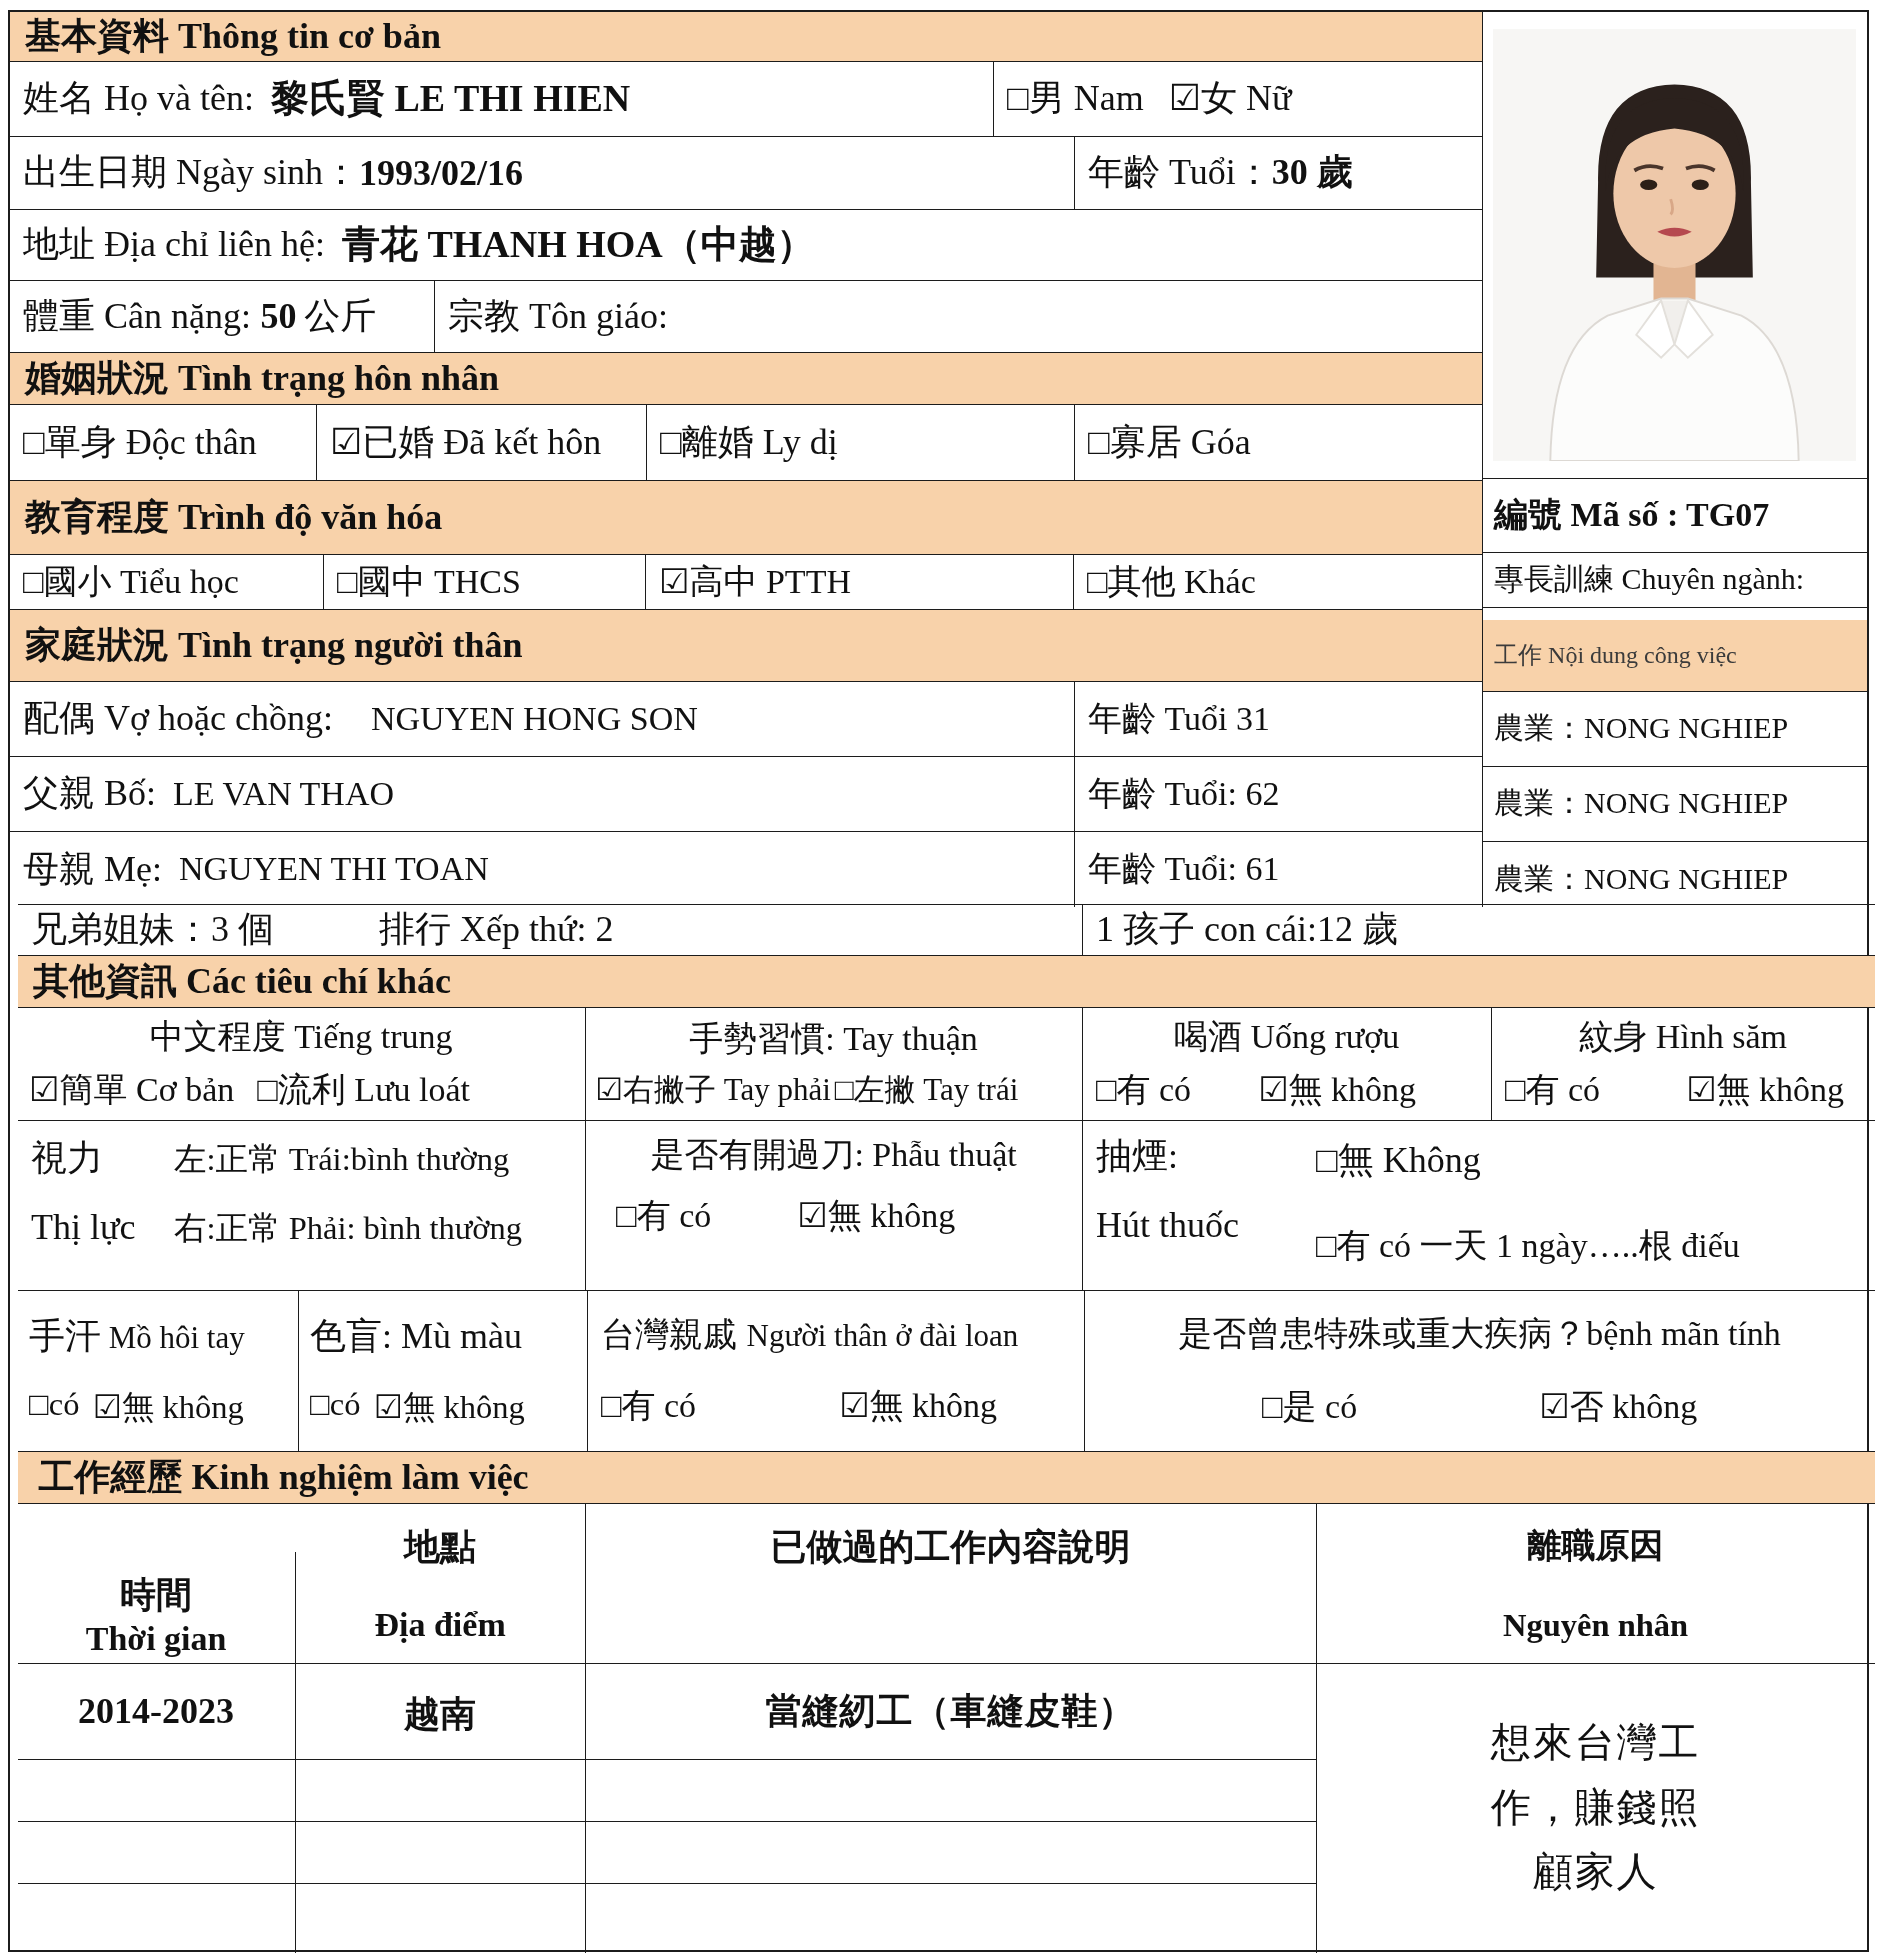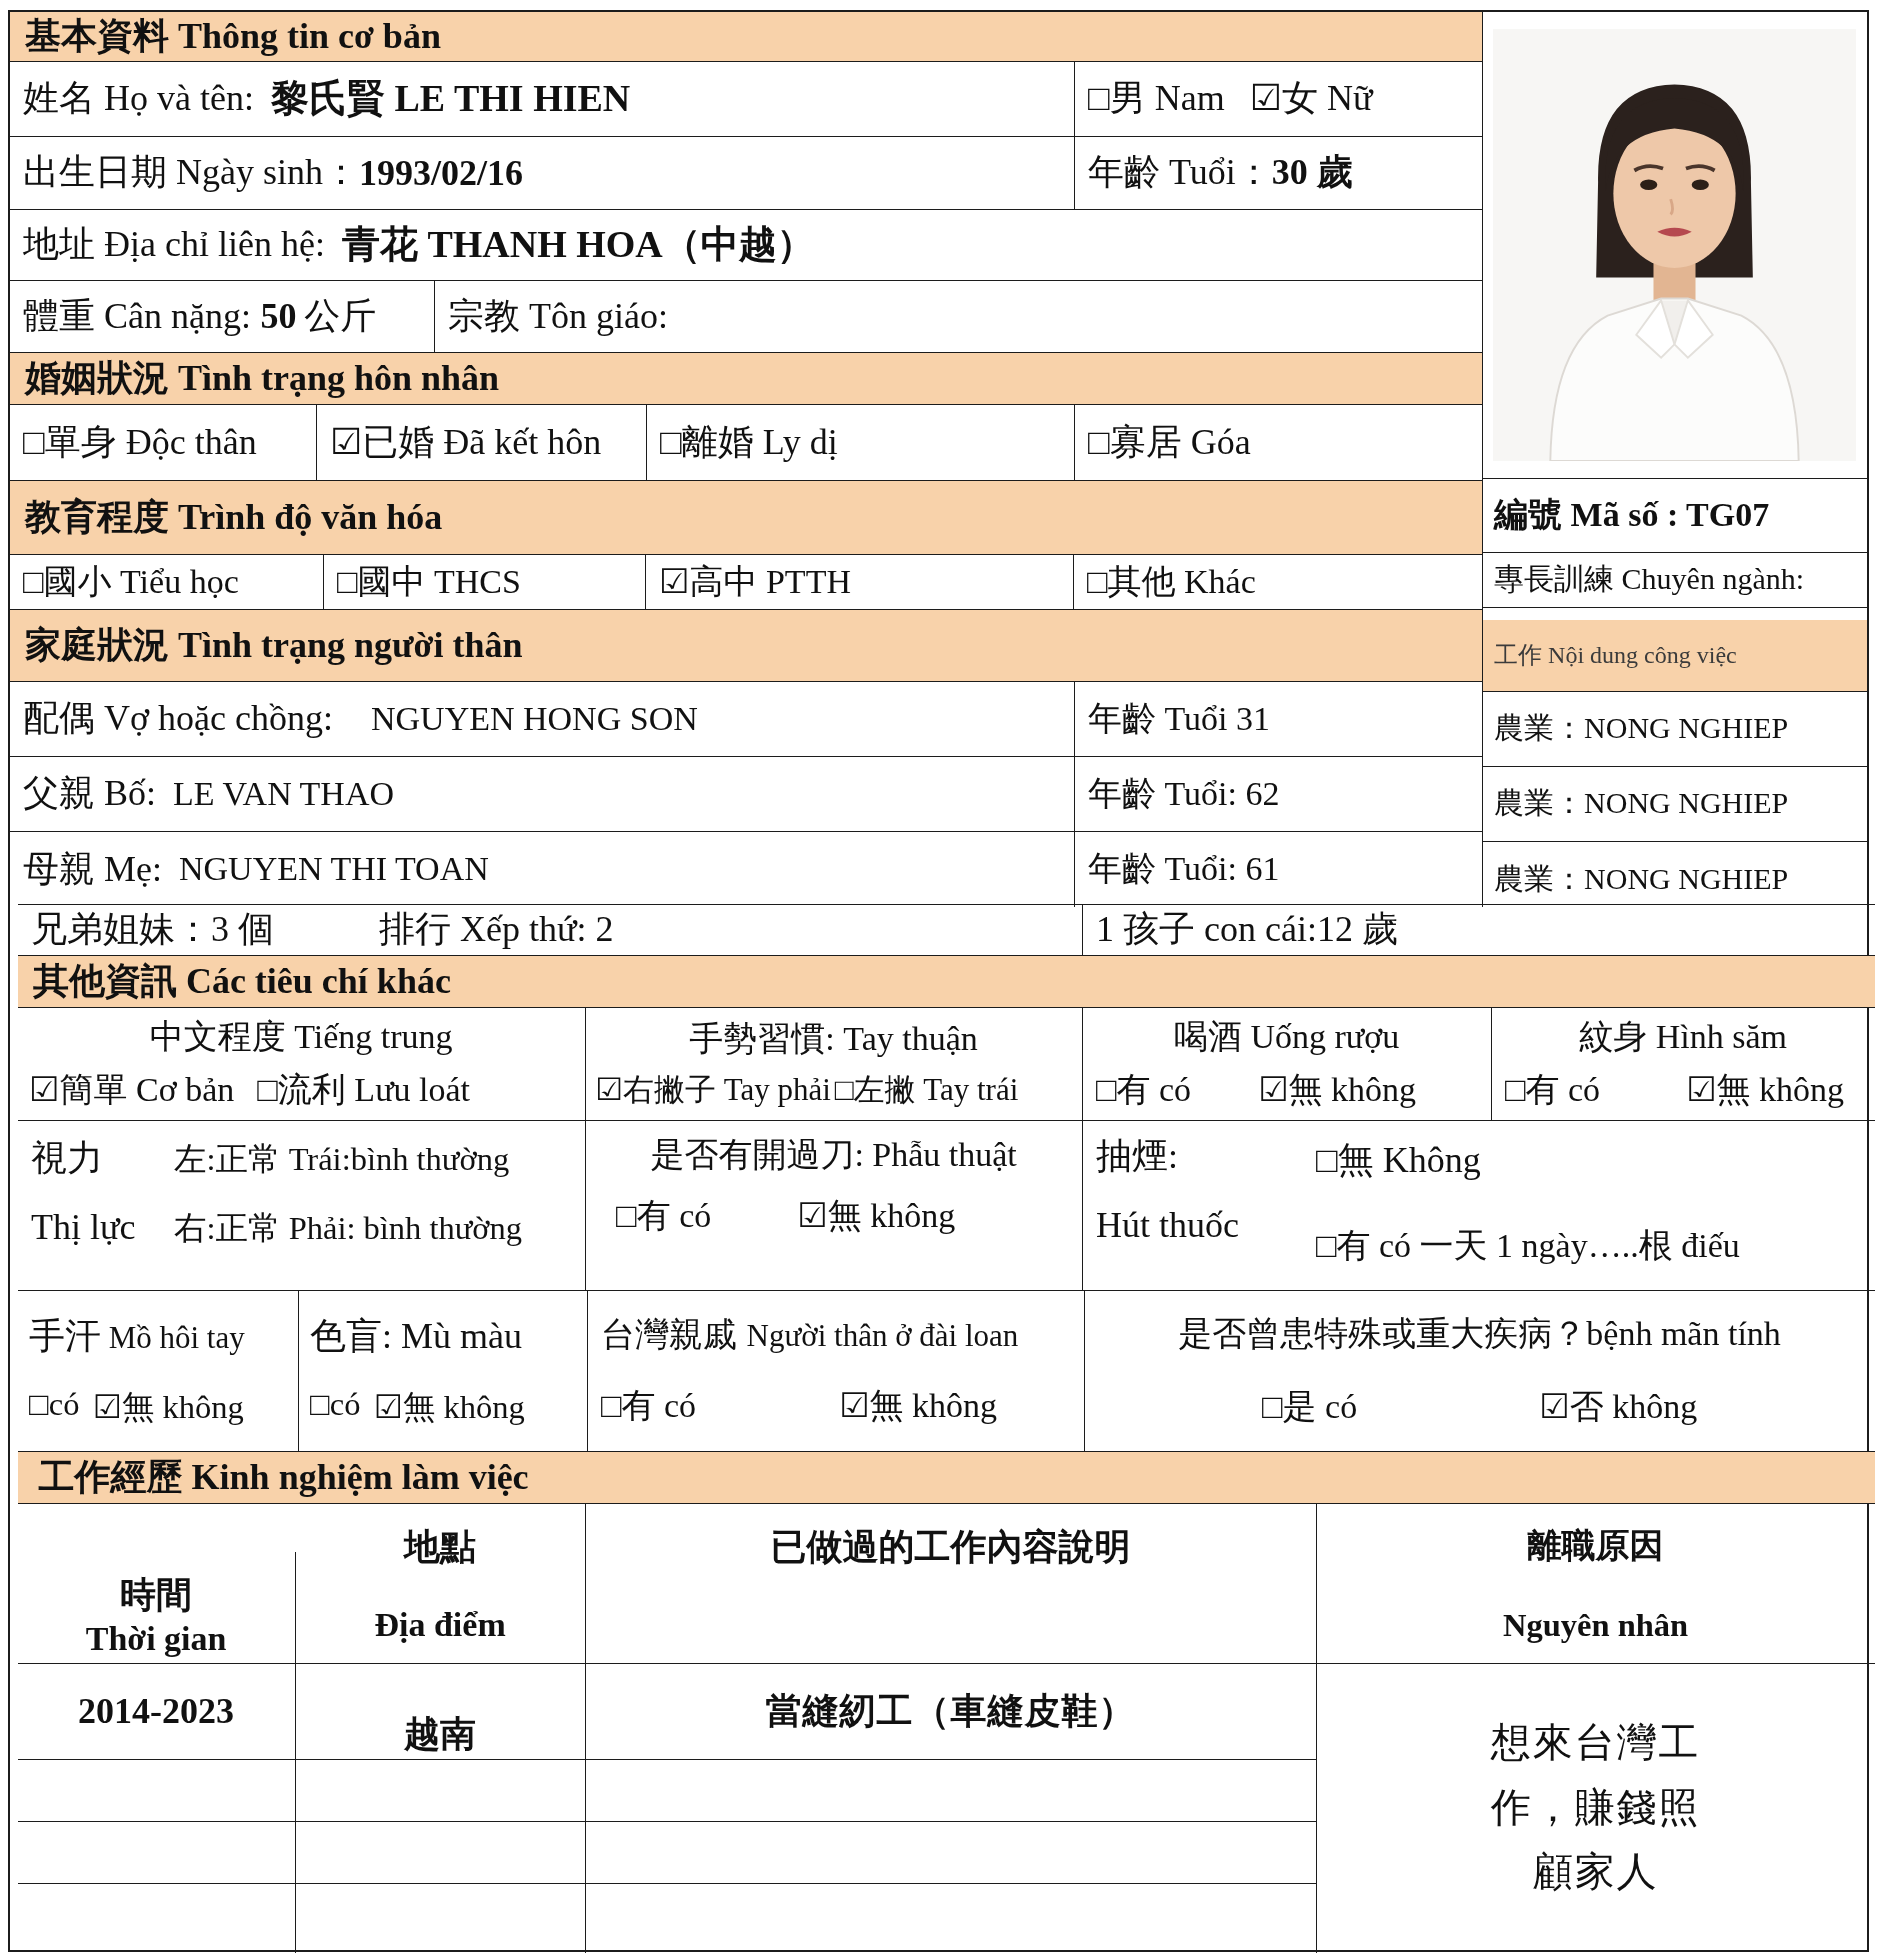--- a/index.html
+++ b/index.html
@@ -53,21 +53,21 @@
 <div class="page">
   <div class="sheet">
 
     <div class="left-rows">
 
       <div class="row band" style="height:50px;">
         <span>基本資料 Thông tin cơ bản</span>
       </div>
 
       <div class="row" style="height:75px;">
-        <div class="cell" style="width:1065px;">
+        <div class="cell" style="width:984px;">
           <span class="t38">姓名 Họ và tên:</span>
           <span class="t38 bold gap18" style="font-size:38px;">黎氏賢  LE THI HIEN</span>
         </div>
         <div class="cell last" style="flex:1;">
           <span class="t38 opt">□男 Nam</span>
           <span class="t38 opt" style="margin-left:25px;">☑女 Nữ</span>
         </div>
       </div>
 
       <div class="row" style="height:73px;">
@@ -354,21 +354,21 @@
           <span class="t34 bold">Nguyên nhân</span>
         </div>
       </div>
 
       <div class="work-body">
         <div class="wb-left">
           <div class="wb-row" style="height:96px;">
             <div class="wb-cell" style="width:278px;">
               <span class="t38 bold">2014-2023</span>
             </div>
-            <div class="wb-cell" style="width:290px;align-items:flex-end;padding-top:7.6px;">
+            <div class="wb-cell" style="width:290px;align-items:center;padding-top:7.6px;">
               <span class="t38 bold">越南</span>
             </div>
             <div class="wb-cell c3" style="flex:1;">
               <span class="t38 bold" style="letter-spacing:1px;">當縫紉工（車縫皮鞋）</span>
             </div>
           </div>
           <div class="wb-row" style="height:62px;">
             <div class="wb-cell" style="width:278px;">
                 <span></span>
               </div>

